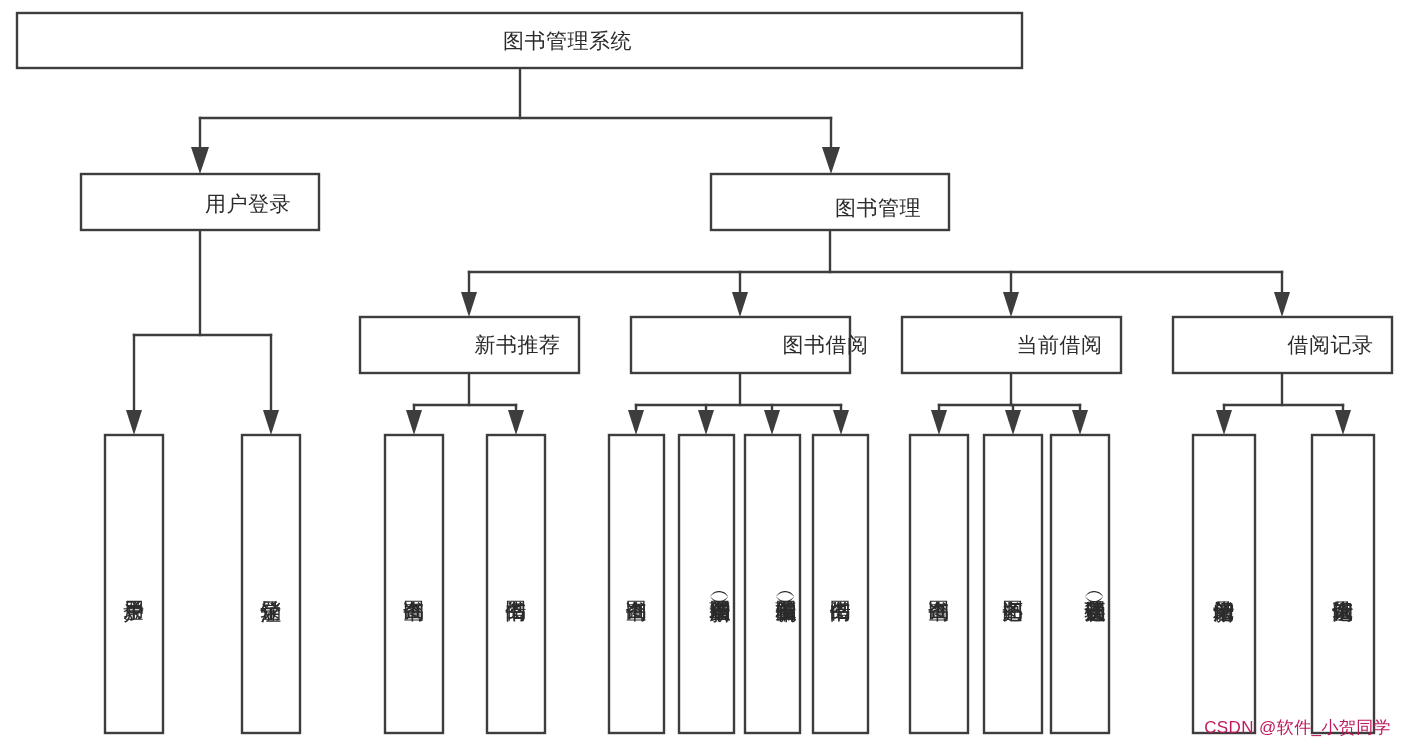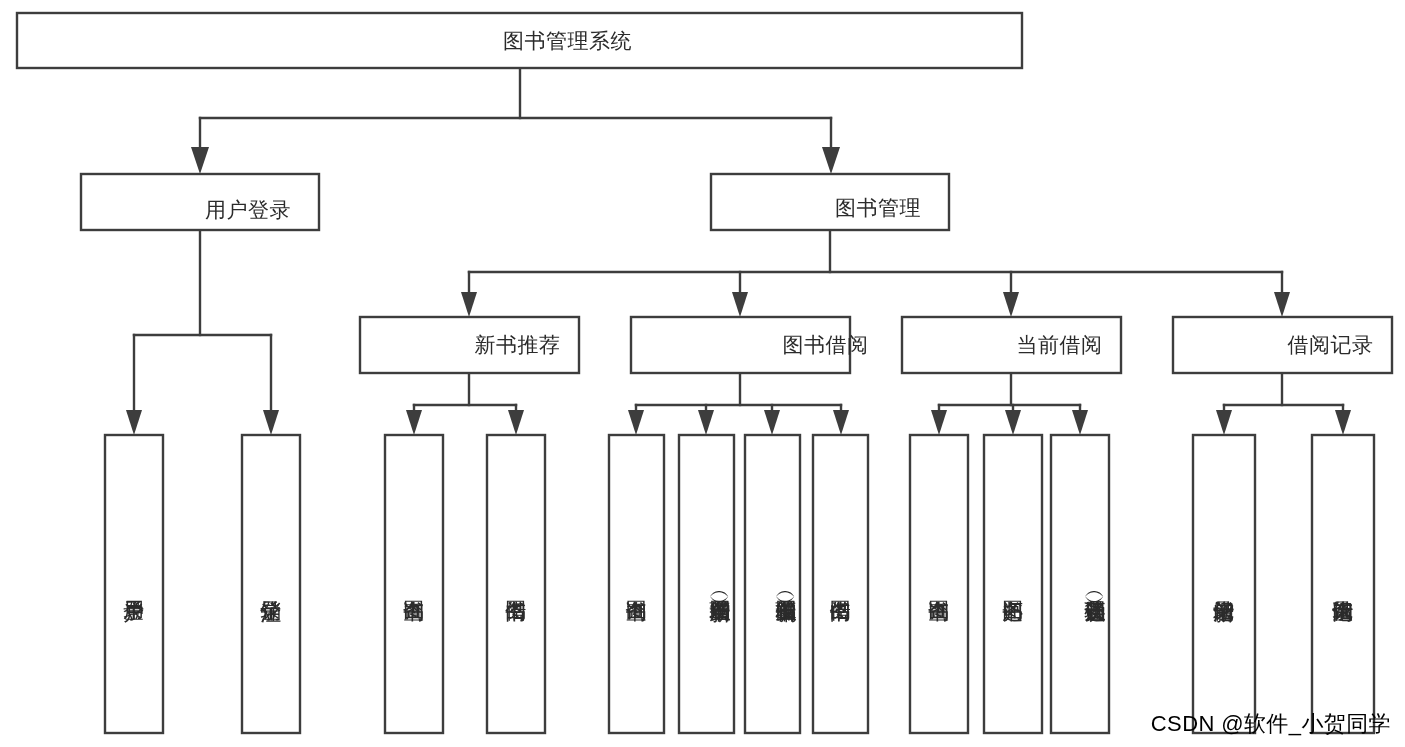--- a/index.html
+++ b/index.html
@@ -63,22 +63,22 @@
     line-height: 1.32;
     writing-mode: vertical-rl;
     text-orientation: upright;
     white-space: nowrap;
     pointer-events: none;
   }
   .watermark {
     position: absolute;
     right: 14px;
     bottom: 8px;
-    color: #000000;
-    font-size: 22px;
+    color: #be185d;
+    font-size: 17px;
     letter-spacing: 0.4px;
     white-space: nowrap;
   }
 </style>
 </head>
 <body>
 
 <div id="diagram-root">
 
   <svg class="diagram-canvas" viewBox="0 0 1405 747">
@@ -163,21 +163,21 @@
       <rect class="node-box" x="813" y="435" width="55" height="298"></rect>
       <rect class="node-box" x="910" y="435" width="58" height="298"></rect>
       <rect class="node-box" x="984" y="435" width="58" height="298"></rect>
       <rect class="node-box" x="1051" y="435" width="58" height="298"></rect>
       <rect class="node-box" x="1193" y="435" width="62" height="298"></rect>
       <rect class="node-box" x="1312" y="435" width="62" height="298"></rect>
     </g>
   </svg>
 
   <div class="node-label-h" style="left:17px;  top:13px;  width:1005px; height:55px;">图书管理系统</div>
-  <div class="node-label-h" style="left:81px;  top:174px; width:238px; height:72px;">用户登录</div>
+  <div class="node-label-h" style="left:81px;  top:168px; width:238px; height:72px;">用户登录</div>
   <div class="node-label-h" style="left:711px; top:174px; width:238px; height:68px;">图书管理</div>
   <div class="node-label-h" style="left:360px; top:317px; width:219px; height:56px;">新书推荐</div>
   <div class="node-label-h" style="left:631px; top:317px; width:219px; height:56px;padding-left:37px;">图书借阅</div>
   <div class="node-label-h" style="left:902px; top:317px; width:219px; height:56px;">当前借阅</div>
   <div class="node-label-h" style="left:1173px; top:317px; width:219px; height:56px;border-radius:20px;">借阅记录</div>
 
   <div class="node-label-v" style="left:105px;  top:435px; width:58px; height:298px;">用户登录</div>
   <div class="node-label-v" style="left:242px;  top:435px; width:58px; height:298px;">注销登录</div>
   <div class="node-label-v" style="left:385px;  top:435px; width:58px; height:298px;">查询图书</div>
   <div class="node-label-v" style="left:487px;  top:435px; width:58px; height:298px;">借阅图书</div>

